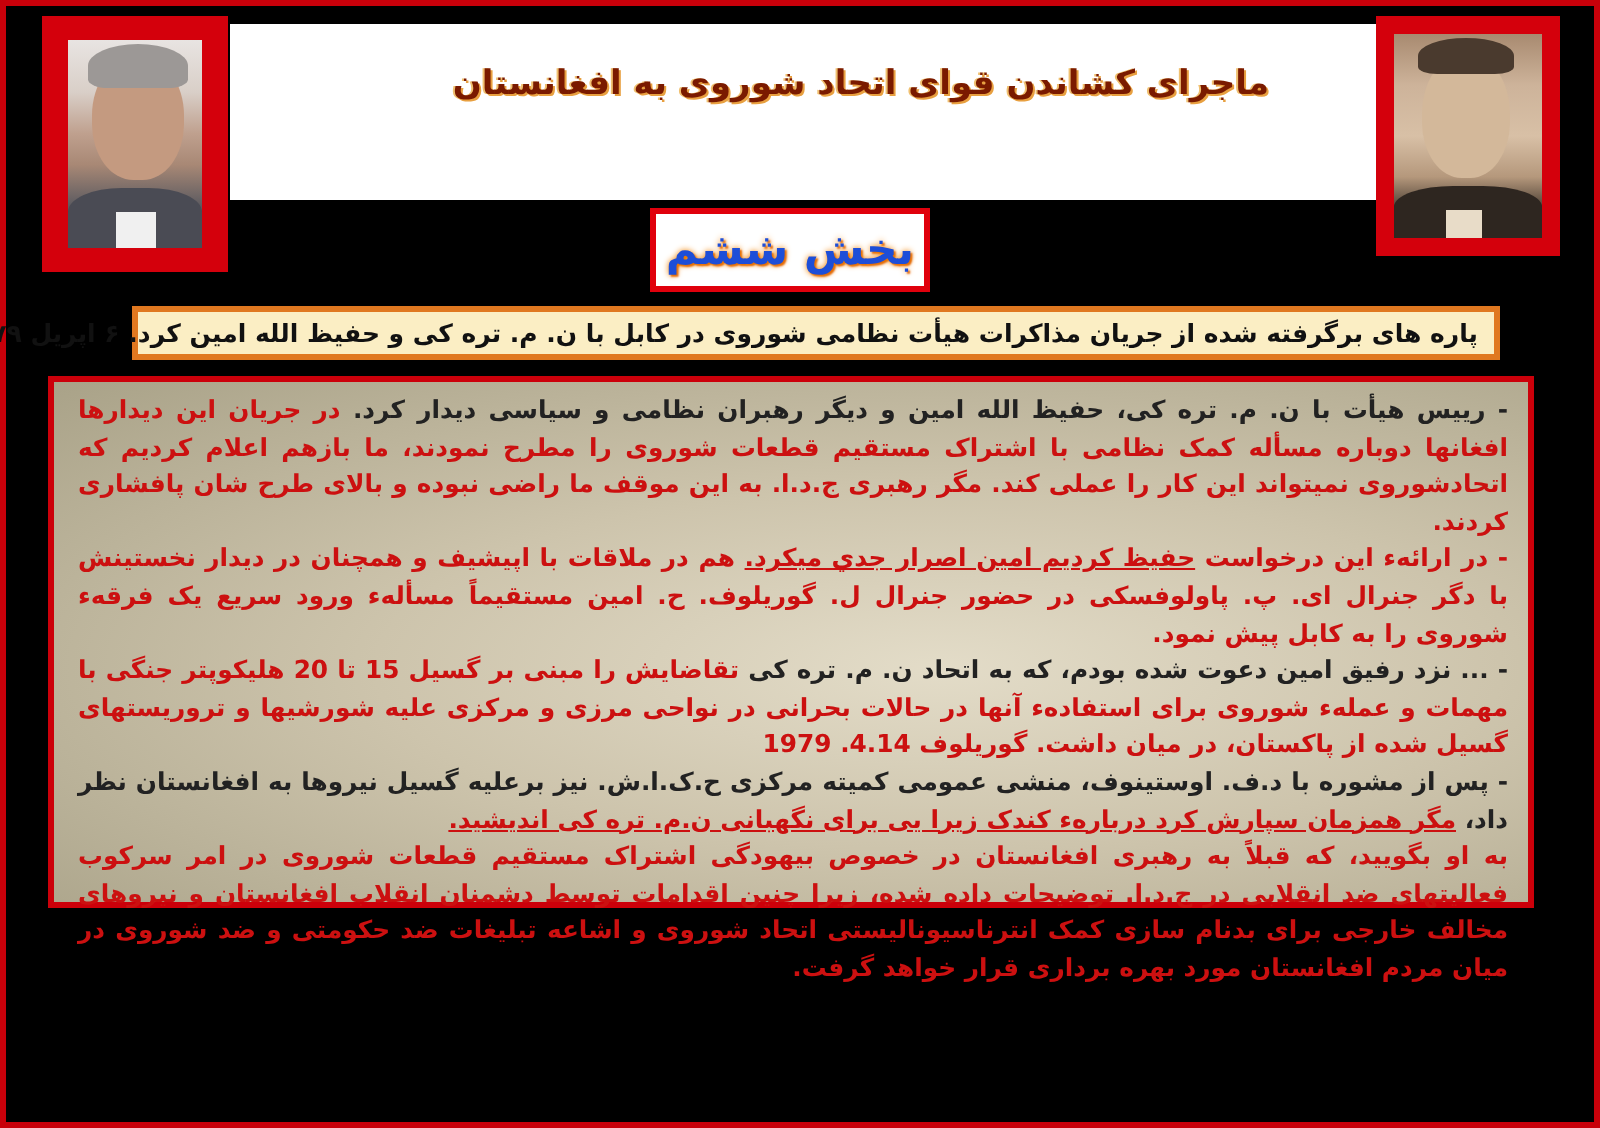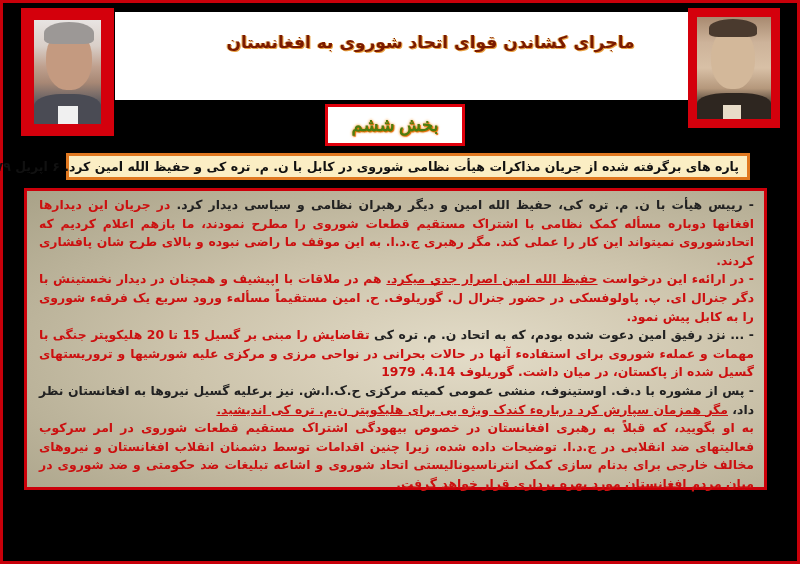--- a/index.html
+++ b/index.html
@@ -52,35 +52,34 @@
   }
   .title-line.l1 { position:absolute; left:0; right:0; top:20px; }
   .title-line.l2 { position:absolute; left:0; right:0; top:62px; }
 
   .section-badge {
     position:absolute; left:325px; top:104px; width:140px; height:42px;
     box-sizing:border-box; border:3px solid #e0000c; background:#fff;
     display:flex; align-items:center; justify-content:center; direction:rtl;
   }
   .section-badge span {
-    font-weight:bold; font-size:18px; color:#4d7c0f;
+    font-weight:bold; font-size:22px; color:#1d4ed8;
     text-shadow: 0 0 3px #f08000, 1px 1px 1px #e06000;
-    font-family: Liberation Serif, serif;
   }
 
   .subtitle-box {
     position:absolute; left:66px; top:153px; width:684px; height:27px;
     box-sizing:border-box; border:3px solid #e07820;
     background:#fbeec4; direction:rtl;
     display:flex; align-items:center; padding:0 8px;
   }
   .subtitle-box span { font-weight:bold; font-size:12.5px; color:#111; white-space:nowrap; }
 
   .content-box {
-    position:absolute; left:24px; top:188px; width:743px; height:302px;
+    position:absolute; left:24px; top:188px; width:743px; height:266px;
     box-sizing:border-box; border:3px solid #cc000a;
     background: radial-gradient(ellipse at 60% 55%, #e3dcc8 0%, #cdc4ac 45%, #a9a288 100%);
     direction:rtl; padding:5px 10px 0 12px;
   }
   .para {
     font-weight:bold; font-size:12.4px; line-height:18.6px;
     text-align:justify; color:#cc1010; margin:0;
   }
   .blk { color:#222; }
   .red { color:#cc1010; }
@@ -120,24 +119,24 @@
 
 <div class="subtitle-box">
   <span>پاره های برگرفته شده از  جریان مذاکرات هیأت نظامی شوروی در کابل با ن. م. تره کی و حفیظ الله امین کرد. ۶ اپریل ۱۹۷۹</span>
 </div>
 
 <div class="content-box">
   <p class="para">
     <span class="blk">- رییس هیأت با ن. م. تره کی، حفیظ الله امین و دیگر رهبران نظامی و سیاسی دیدار کرد.</span><span class="red"> در جریان این دیدارها افغانها دوباره مسأله کمک نظامی با اشتراک مستقیم قطعات شوروی را مطرح نمودند، ما بازهم اعلام کردیم که اتحادشوروی نمیتواند این کار را عملی کند. مگر رهبری ج.د.ا. به این موقف ما راضی نبوده و بالای طرح شان پافشاری کردند.</span>
   </p>
   <p class="para">
-    <span class="red">- در ارائهء این درخواست </span><span class="red u">حفیظ الله امین اصرار جدي میکرد.</span><span class="red"> هم در ملاقات با اپیشیف و همچنان در دیدار نخستینش با دگر جنرال ای. پ. پاولوفسکی در حضور جنرال ل. گوریلوف. ح. امین مستقیماً مسألهء ورود سریع یک فرقهء شوروی را به کابل پیش نمود.</span>
+    <span class="red">- در ارائهء این درخواست </span><span class="red u">حفیظ کردیم امین اصرار جدي میکرد.</span><span class="red"> هم در ملاقات با اپیشیف و همچنان در دیدار نخستینش با دگر جنرال ای. پ. پاولوفسکی در حضور جنرال ل. گوریلوف. ح. امین مستقیماً مسألهء ورود سریع یک فرقهء شوروی را به کابل پیش نمود.</span>
   </p>
   <p class="para">
     <span class="blk">- ... نزد رفیق امین دعوت شده بودم، که به اتحاد ن. م. تره کی</span><span class="red"> تقاضایش را مبنی بر گسیل 15 تا 20 هلیکوپتر جنگی با مهمات و عملهء شوروی برای استفادهء آنها در حالات بحرانی در نواحی مرزی و مرکزی علیه شورشیها و تروریستهای گسیل شده از پاکستان، در میان داشت. گوریلوف 4.14. 1979</span>
   </p>
   <p class="para">
-    <span class="blk">- پس از مشوره با د.ف. اوستینوف، منشی عمومی کمیته مرکزی ح.ک.ا.ش. نیز برعلیه گسیل نیروها به افغانستان نظر داد، </span><span class="red u">مگر همزمان سپارش کرد دربارهء کندک ویژه یی برای هلیکوپتر ن.م. تره کی اندیشید.</span>
+    <span class="blk">- پس از مشوره با د.ف. اوستینوف، منشی عمومی کمیته مرکزی ح.ک.ا.ش. نیز برعلیه گسیل نیروها به افغانستان نظر داد، </span><span class="red u">مگر همزمان سپارش کرد دربارهء کندک زیرا یی برای نگهبانی ن.م. تره کی اندیشید.</span>
   </p>
   <p class="para">
     <span class="red">به او بگویید، که قبلاً به رهبری افغانستان در خصوص بیهودگی اشتراک مستقیم قطعات شوروی در امر سرکوب فعالیتهای ضد انقلابی در ج.د.ا. توضیحات داده شده، زیرا چنین اقدامات توسط دشمنان انقلاب افغانستان و نیروهای مخالف خارجی برای بدنام سازی کمک انترناسیونالیستی اتحاد شوروی و اشاعه تبلیغات ضد حکومتی و ضد شوروی در میان مردم افغانستان مورد بهره برداری قرار خواهد گرفت.</span>
   </p>
 </div>
 
 </body></html>

